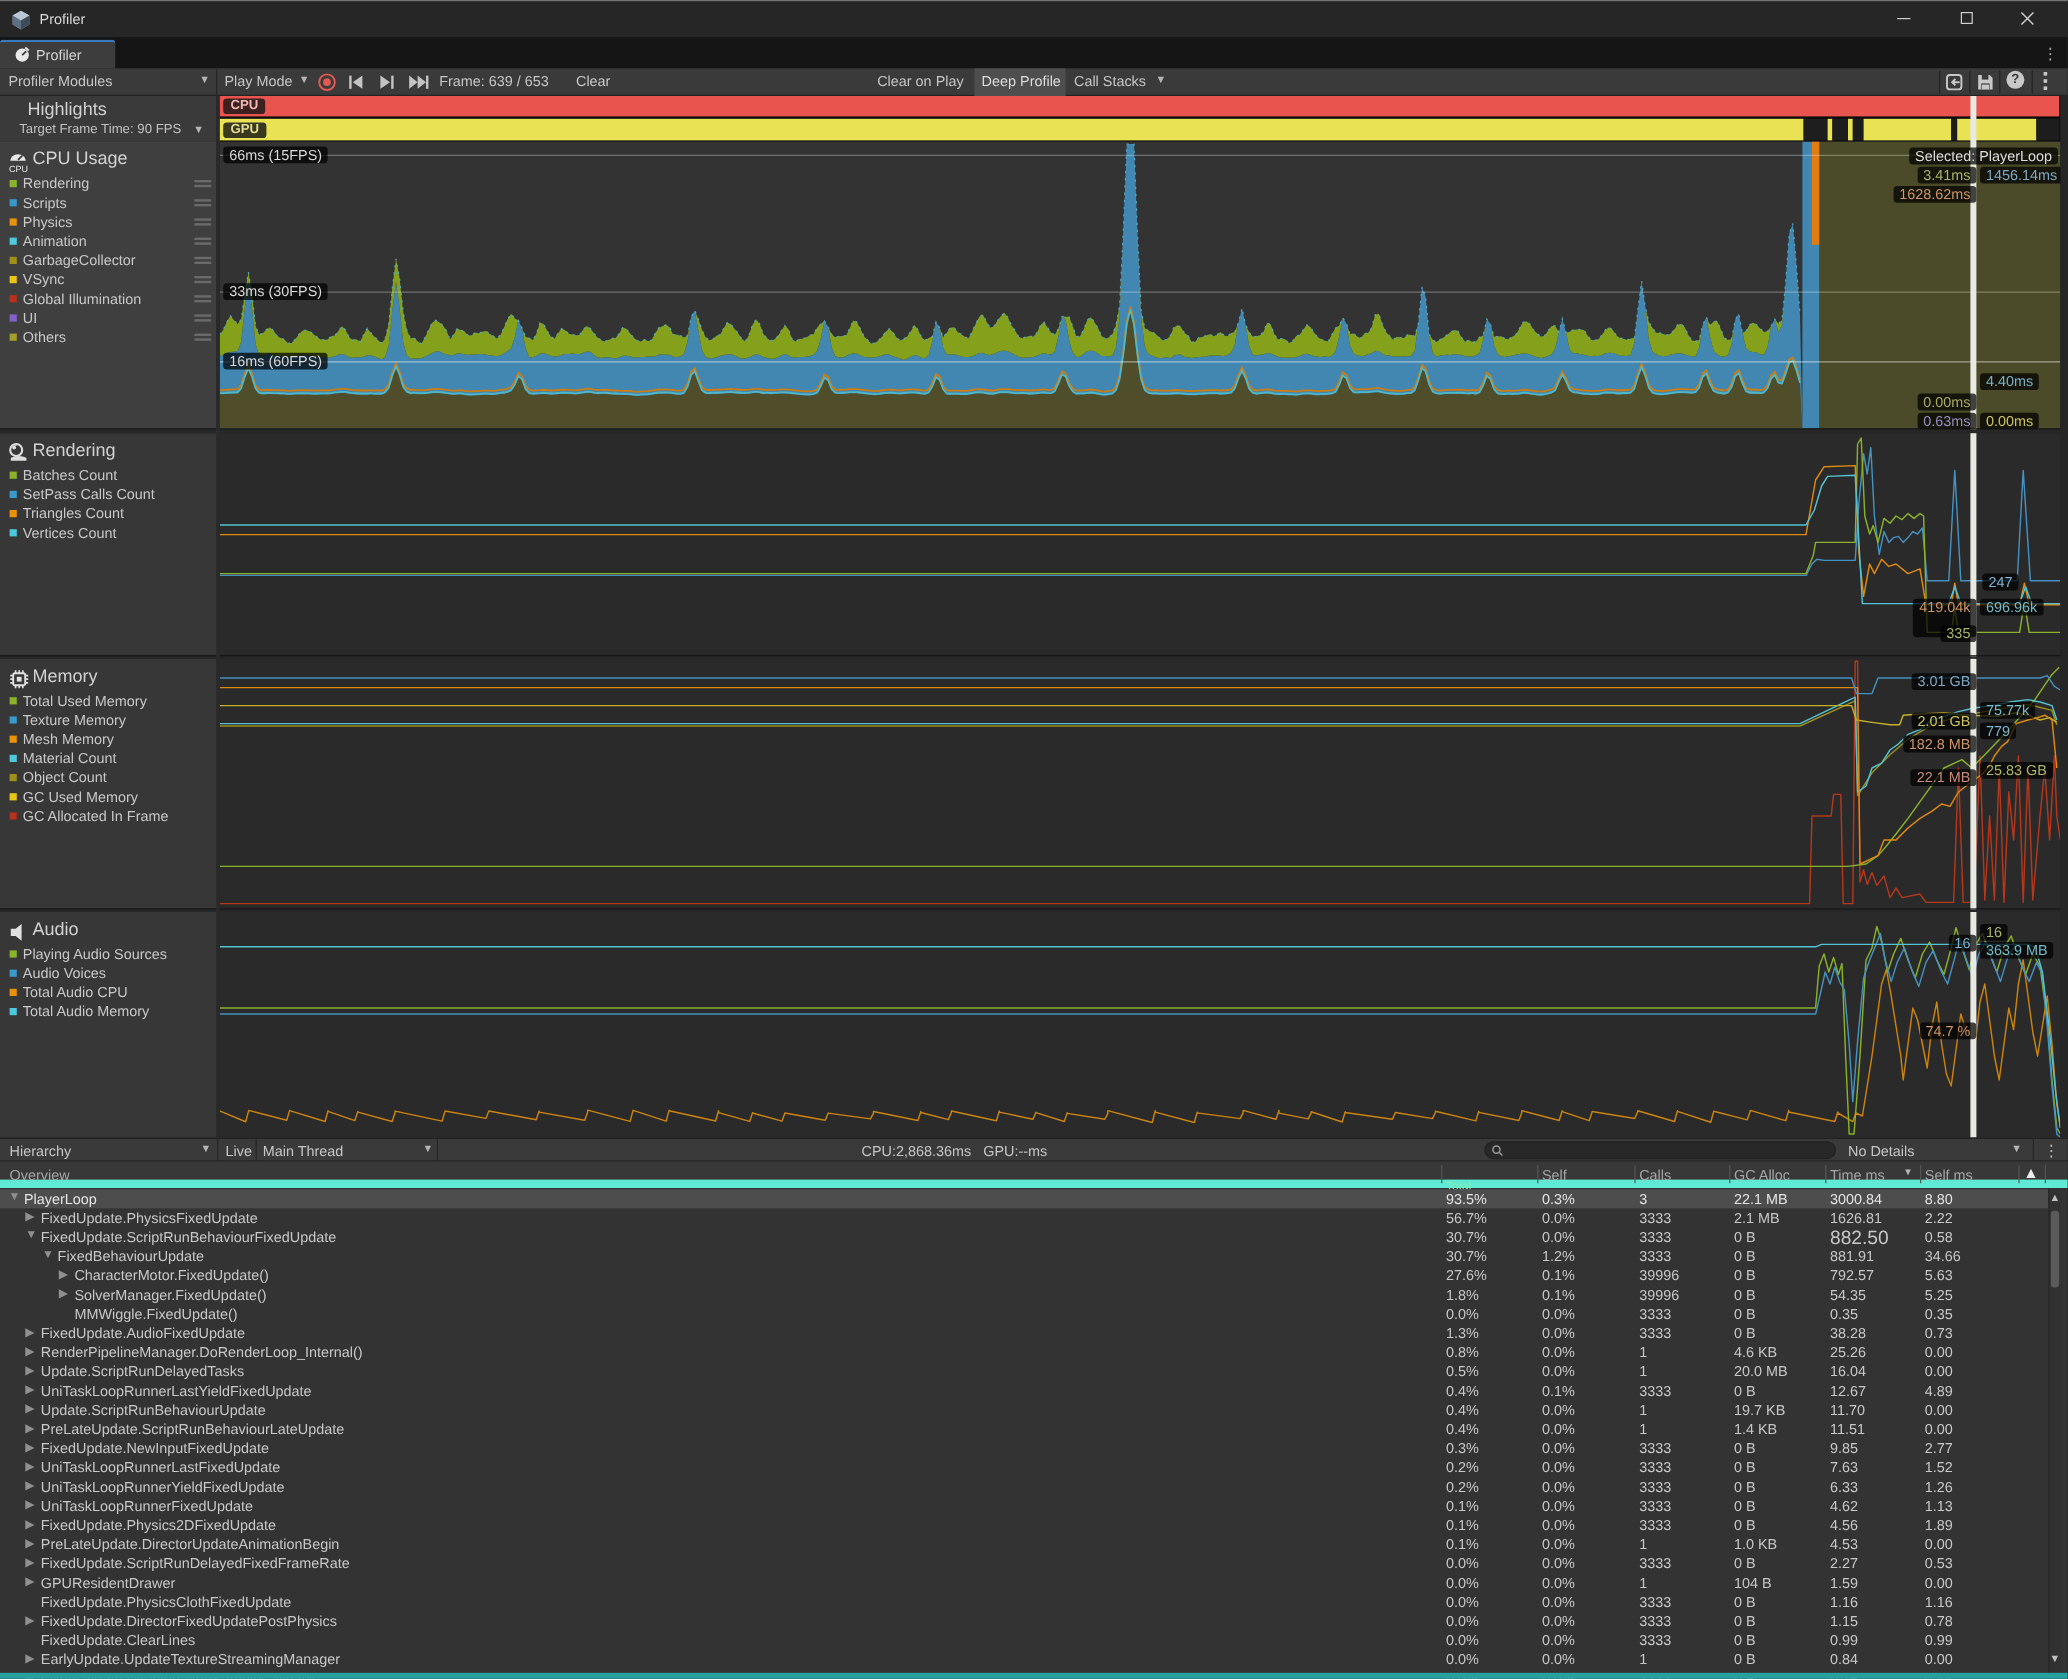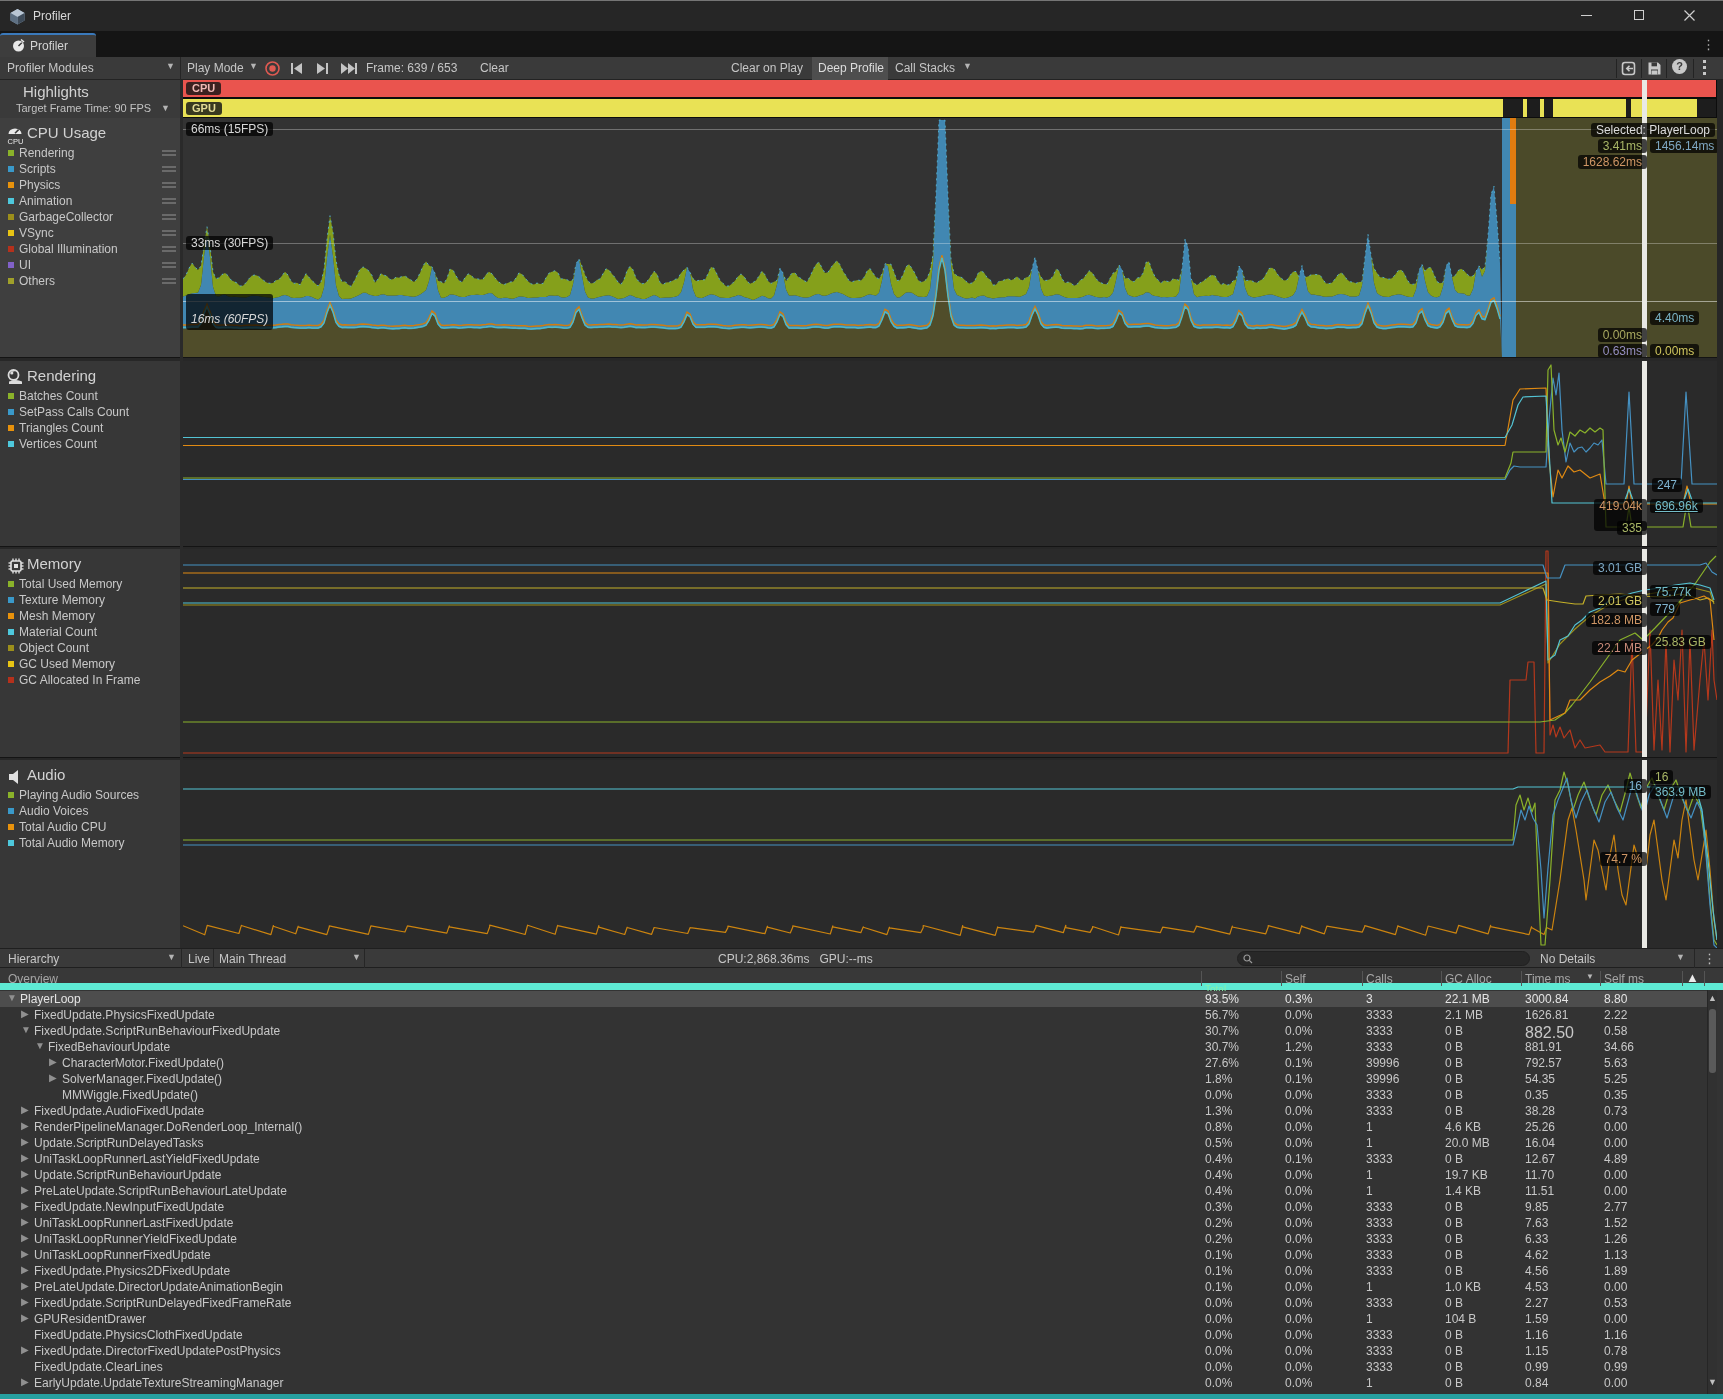--- a/index.html
+++ b/index.html
@@ -239,33 +239,33 @@
   </svg>
 <svg style="position:absolute;left:183px;top:760px" width="1534" height="188">
 <rect x="0" y="0" width="1534" height="188" fill="#2a2a2a"></rect>
     <polyline points="0.0,165.7 21.7,174.8 24.2,165.7 24.2,165.3 55.9,173.5 58.4,165.3 58.4,165.5 87.9,174.6 90.4,165.5 90.4,166.2 112.7,173.8 115.2,166.2 115.2,166.8 143.8,174.6 146.3,166.8 146.3,165.9 185.4,174.3 187.9,165.9 187.9,165.9 221.9,172.0 224.4,165.9 224.4,165.9 263.8,173.1 266.3,165.9 266.3,166.8 304.2,173.6 306.7,166.8 306.7,165.1 342.1,174.5 344.6,165.1 344.6,165.3 372.1,174.3 374.6,165.3 374.6,165.6 413.3,174.2 415.8,165.6 415.8,167.2 441.7,174.5 444.2,167.2 444.2,167.5 468.6,174.3 471.1,167.5 471.1,167.5 504.7,173.5 507.2,167.5 507.2,167.6 542.4,172.4 544.9,167.6 544.9,166.2 581.9,173.7 584.4,166.2 584.4,167.1 607.3,173.0 609.8,167.1 609.8,165.8 647.3,174.0 649.8,165.8 649.8,166.8 677.8,172.7 680.3,166.8 680.3,167.2 703.9,174.6 706.4,167.2 706.4,167.8 737.7,172.7 740.2,167.8 740.2,165.5 777.2,175.4 779.7,165.5 779.7,166.8 812.2,175.4 814.7,166.8 814.7,167.4 850.4,172.2 852.9,167.4 852.9,165.3 880.3,172.7 882.8,165.3 882.8,167.6 907.1,172.4 909.6,167.6 909.6,166.5 935.5,175.0 938.0,166.5 938.0,167.1 977.3,172.7 979.8,167.1 979.8,167.1 1010.7,172.2 1013.2,167.1 1013.2,166.1 1046.8,174.1 1049.3,166.1 1049.3,167.0 1082.7,173.8 1085.2,167.0 1085.2,165.6 1116.3,173.7 1118.8,165.6 1118.8,166.4 1141.3,173.9 1143.8,166.4 1143.8,166.2 1179.3,172.1 1181.8,166.2 1181.8,165.6 1212.4,174.6 1214.9,165.6 1214.9,166.1 1242.6,175.2 1245.1,166.1 1245.1,166.0 1273.0,173.2 1275.5,166.0 1275.5,165.3 1305.1,173.9 1307.6,165.3 1307.6,166.7 1346.0,174.6 1348.5,166.7 1348.5,167.5 1361.0,174.6 1363.5,167.5 1369.0,170.0 1373.0,145.0 1377.0,120.0 1381.0,90.0 1385.0,60.0 1389.0,48.0 1393.0,70.0 1397.0,95.0 1401.0,120.0 1403.0,140.0 1407.0,110.0 1411.0,80.0 1415.0,90.0 1419.0,110.0 1423.0,130.0 1427.0,95.0 1431.0,75.0 1435.0,110.0 1439.0,135.0 1443.0,145.0 1447.0,115.0 1451.0,85.0 1455.0,98.0 1459.0,102.0 1463.0,110.0 1467.0,75.0 1471.0,60.0 1475.0,90.0 1479.0,120.0 1483.0,140.0 1487.0,110.0 1491.0,80.0 1495.0,98.0 1499.0,60.0 1503.0,40.0 1507.0,70.0 1511.0,100.0 1515.0,120.0 1519.0,95.0 1523.0,70.0 1527.0,110.0 1531.0,160.0 1534.0,180.0" fill="none" stroke="#cc840f" stroke-width="1.2" stroke-linejoin="round"></polyline>
     <polyline points="0.0,80.0 1330.0,80.0 1333.0,45.0 1337.0,35.0 1341.0,50.0 1345.0,38.0 1349.0,52.0 1352.0,43.0 1355.0,120.0 1358.0,185.0 1362.0,185.0 1367.0,120.0 1372.0,40.0 1377.0,30.0 1381.0,12.0 1385.0,25.0 1390.0,50.0 1395.0,35.0 1401.0,22.0 1407.0,40.0 1413.0,55.0 1419.0,35.0 1425.0,25.0 1431.0,40.0 1437.0,52.0 1443.0,30.0 1447.0,13.0 1452.0,30.0 1458.0,48.0 1463.0,28.0 1469.0,18.0 1475.0,35.0 1481.0,50.0 1487.0,30.0 1493.0,20.0 1499.0,38.0 1505.0,52.0 1511.0,35.0 1517.0,45.0 1523.0,90.0 1527.0,140.0 1531.0,180.0 1534.0,185.0" fill="none" stroke="#8ab22a" stroke-width="1.2" stroke-linejoin="round"></polyline>
     <polyline points="0.0,85.0 1330.0,85.0 1334.0,68.0 1338.0,50.0 1342.0,60.0 1346.0,46.0 1350.0,58.0 1354.0,65.0 1358.0,110.0 1361.0,158.0 1365.0,108.0 1370.0,55.0 1375.0,40.0 1380.0,28.0 1384.0,18.0 1388.0,40.0 1393.0,58.0 1398.0,42.0 1404.0,30.0 1410.0,48.0 1416.0,62.0 1422.0,42.0 1428.0,32.0 1434.0,48.0 1440.0,60.0 1446.0,38.0 1450.0,22.0 1455.0,38.0 1461.0,55.0 1466.0,35.0 1472.0,25.0 1478.0,42.0 1484.0,58.0 1490.0,38.0 1496.0,28.0 1502.0,45.0 1508.0,58.0 1514.0,42.0 1519.0,52.0 1523.0,95.0 1527.0,145.0 1531.0,185.0 1534.0,188.0" fill="none" stroke="#4591c2" stroke-width="1.2" stroke-linejoin="round"></polyline>
     <polyline points="0.0,29.0 1330.0,29.0 1335.0,27.0 1507.0,27.0 1513.0,29.0 1519.0,50.0 1525.0,100.0 1530.0,150.0 1534.0,180.0" fill="none" stroke="#53c3d3" stroke-width="1.2" stroke-linejoin="round"></polyline>
   </svg>
 <div style="position:absolute;top:122px;background:rgba(0,0,0,0.72);border-radius:3px;padding:0 5px;height:14px;line-height:14px;font-size:12px;color:#d8d8d8;white-space:nowrap;left:186px;">66ms (15FPS)</div>
 <div style="position:absolute;top:236px;background:rgba(0,0,0,0.72);border-radius:3px;padding:0 5px;height:14px;line-height:14px;font-size:12px;color:#d8d8d8;white-space:nowrap;left:186px;">33ms (30FPS)</div>
-<div style="position:absolute;top:294px;background:rgba(0,0,0,0.72);border-radius:3px;padding:18px 5px;height:14px;line-height:14px;font-size:12px;color:#d8d8d8;white-space:nowrap;left:186px;font-style:italic;">16ms (60FPS)</div>
+<div style="position:absolute;top:294px;background:rgba(0,0,0,0.72);border-radius:3px;padding:0 5px;height:14px;line-height:14px;font-size:12px;color:#d8d8d8;white-space:nowrap;left:186px;">16ms (60FPS)</div>
 <div class="abs" style="left:1642px;top:80px;width:5px;height:868px;background:#e9e9e4"></div>
 <div style="position:absolute;top:123px;background:rgba(0,0,0,0.72);border-radius:3px;padding:0 5px;height:14px;line-height:14px;font-size:12px;color:#dcdcdc;white-space:nowrap;right:8px;">Selected: PlayerLoop</div>
 <div style="position:absolute;top:139px;background:rgba(0,0,0,0.72);border-radius:3px;padding:0 5px;height:14px;line-height:14px;font-size:12px;color:#a9b767;white-space:nowrap;right:76px;">3.41ms</div>
 <div style="position:absolute;top:139px;background:rgba(0,0,0,0.72);border-radius:3px;padding:0 5px;height:14px;line-height:14px;font-size:12px;color:#7fa8c4;white-space:nowrap;left:1650px;">1456.14ms</div>
 <div style="position:absolute;top:155px;background:rgba(0,0,0,0.72);border-radius:3px;padding:0 5px;height:14px;line-height:14px;font-size:12px;color:#cf9665;white-space:nowrap;right:76px;">1628.62ms</div>
 <div style="position:absolute;top:311px;background:rgba(0,0,0,0.72);border-radius:3px;padding:0 5px;height:14px;line-height:14px;font-size:12px;color:#79b2c4;white-space:nowrap;left:1650px;">4.40ms</div>
 <div style="position:absolute;top:328px;background:rgba(0,0,0,0.72);border-radius:3px;padding:0 5px;height:14px;line-height:14px;font-size:12px;color:#a9a960;white-space:nowrap;right:76px;">0.00ms</div>
 <div style="position:absolute;top:344px;background:rgba(0,0,0,0.72);border-radius:3px;padding:0 5px;height:14px;line-height:14px;font-size:12px;color:#958ec0;white-space:nowrap;right:76px;">0.63ms</div>
 <div style="position:absolute;top:344px;background:rgba(0,0,0,0.72);border-radius:3px;padding:0 5px;height:14px;line-height:14px;font-size:12px;color:#cec45e;white-space:nowrap;left:1650px;">0.00ms</div>
 <div style="position:absolute;top:478px;background:rgba(0,0,0,0.72);border-radius:3px;padding:0 5px;height:14px;line-height:14px;font-size:12px;color:#7fb3cf;white-space:nowrap;left:1652px;">247</div>
 <div style="position:absolute;top:499px;background:rgba(0,0,0,0.72);border-radius:3px;padding:0 5px;height:32px;line-height:14px;font-size:12px;color:#cf9665;white-space:nowrap;right:76px;">419.04k</div>
-<div style="position:absolute;top:499px;background:rgba(0,0,0,0.72);border-radius:3px;padding:0 5px;height:14px;line-height:14px;font-size:12px;color:#74bcc8;white-space:nowrap;left:1650px;text-decoration:underline;">696.96k</div>
+<div style="position:absolute;top:499px;background:rgba(0,0,0,0.72);border-radius:3px;padding:0 5px;height:14px;line-height:14px;font-size:12px;color:#74bcc8;white-space:nowrap;left:1650px;">696.96k</div>
 <div style="position:absolute;top:521px;background:rgba(0,0,0,0.72);border-radius:3px;padding:0 5px;height:14px;line-height:14px;font-size:12px;color:#a9b767;white-space:nowrap;right:76px;">335</div>
 <div style="position:absolute;top:561px;background:rgba(0,0,0,0.72);border-radius:3px;padding:0 5px;height:14px;line-height:14px;font-size:12px;color:#7fa8c4;white-space:nowrap;right:76px;">3.01 GB</div>
 <div style="position:absolute;top:585px;background:rgba(0,0,0,0.72);border-radius:3px;padding:0 5px;height:14px;line-height:14px;font-size:12px;color:#74bcc8;white-space:nowrap;left:1650px;">75.77k</div>
 <div style="position:absolute;top:594px;background:rgba(0,0,0,0.72);border-radius:3px;padding:0 5px;height:14px;line-height:14px;font-size:12px;color:#cec45e;white-space:nowrap;right:76px;">2.01 GB</div>
 <div style="position:absolute;top:602px;background:rgba(0,0,0,0.72);border-radius:3px;padding:0 5px;height:14px;line-height:14px;font-size:12px;color:#7fb3cf;white-space:nowrap;left:1650px;">779</div>
 <div style="position:absolute;top:613px;background:rgba(0,0,0,0.72);border-radius:3px;padding:0 5px;height:14px;line-height:14px;font-size:12px;color:#cf9665;white-space:nowrap;right:76px;">182.8 MB</div>
 <div style="position:absolute;top:641px;background:rgba(0,0,0,0.72);border-radius:3px;padding:0 5px;height:14px;line-height:14px;font-size:12px;color:#c88a79;white-space:nowrap;right:76px;">22.1 MB</div>
 <div style="position:absolute;top:635px;background:rgba(0,0,0,0.72);border-radius:3px;padding:0 5px;height:14px;line-height:14px;font-size:12px;color:#a9b767;white-space:nowrap;left:1650px;">25.83 GB</div>
 <div style="position:absolute;top:779px;background:rgba(0,0,0,0.72);border-radius:3px;padding:0 5px;height:14px;line-height:14px;font-size:12px;color:#7fb3cf;white-space:nowrap;right:76px;">16</div>
 <div style="position:absolute;top:770px;background:rgba(0,0,0,0.72);border-radius:3px;padding:0 5px;height:14px;line-height:14px;font-size:12px;color:#a9b767;white-space:nowrap;left:1650px;">16</div>

